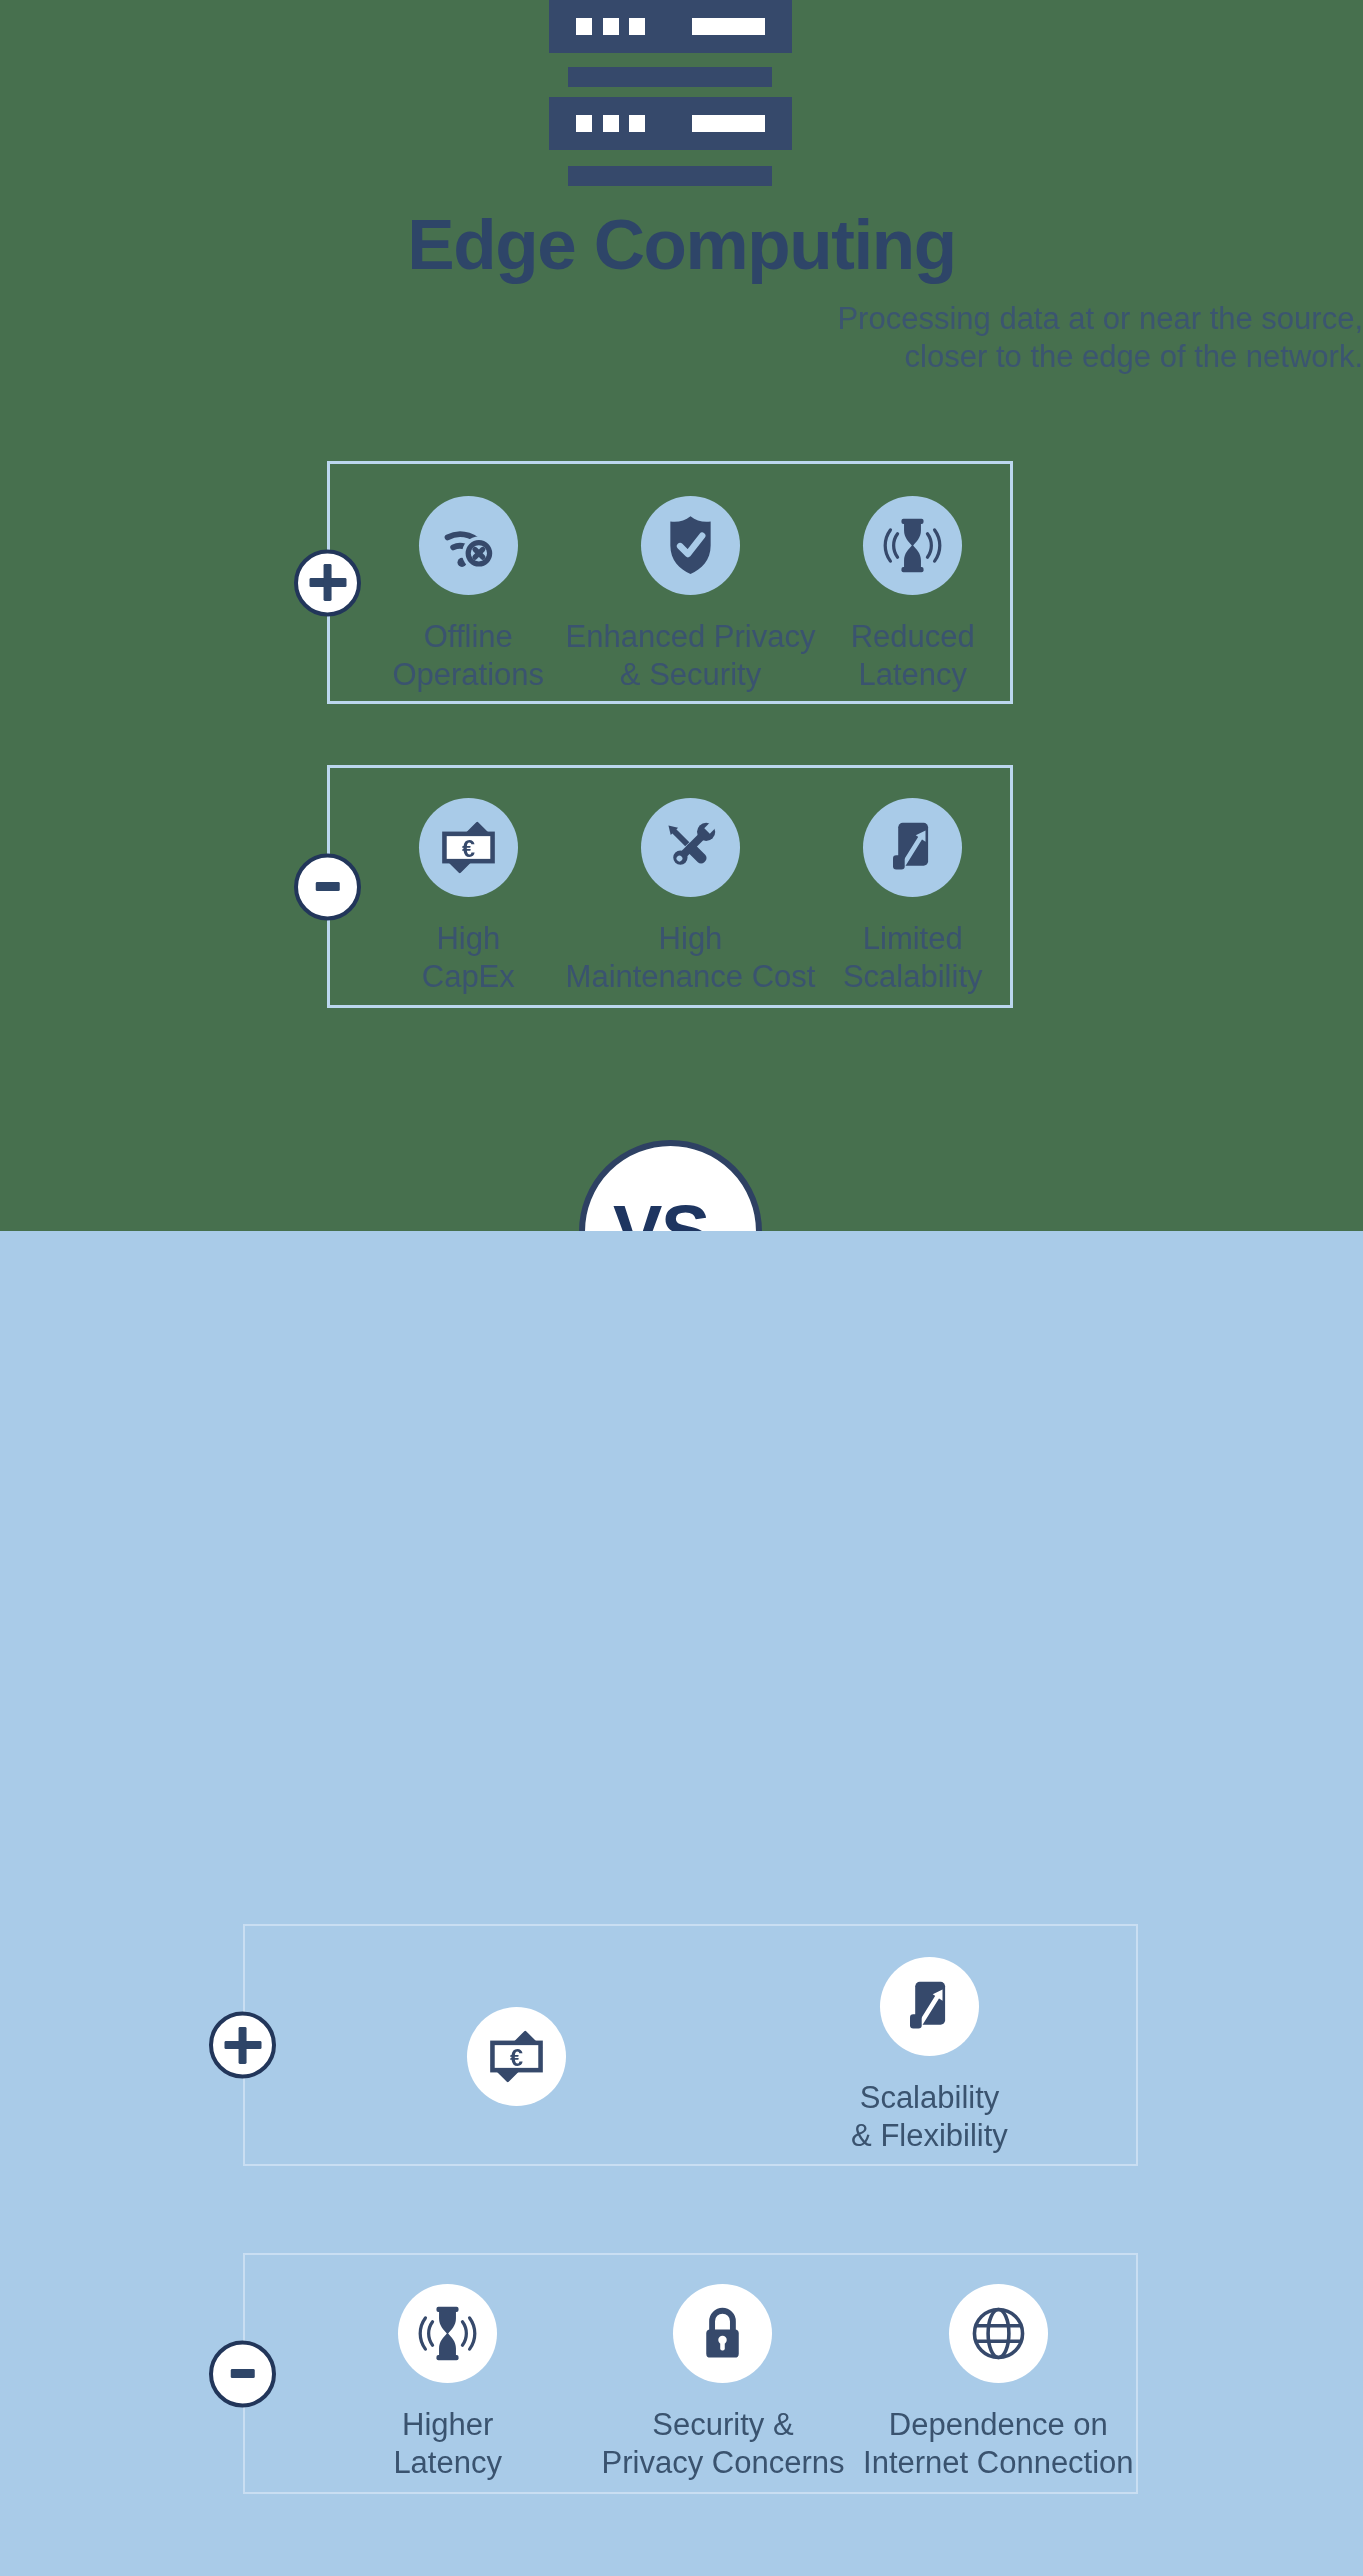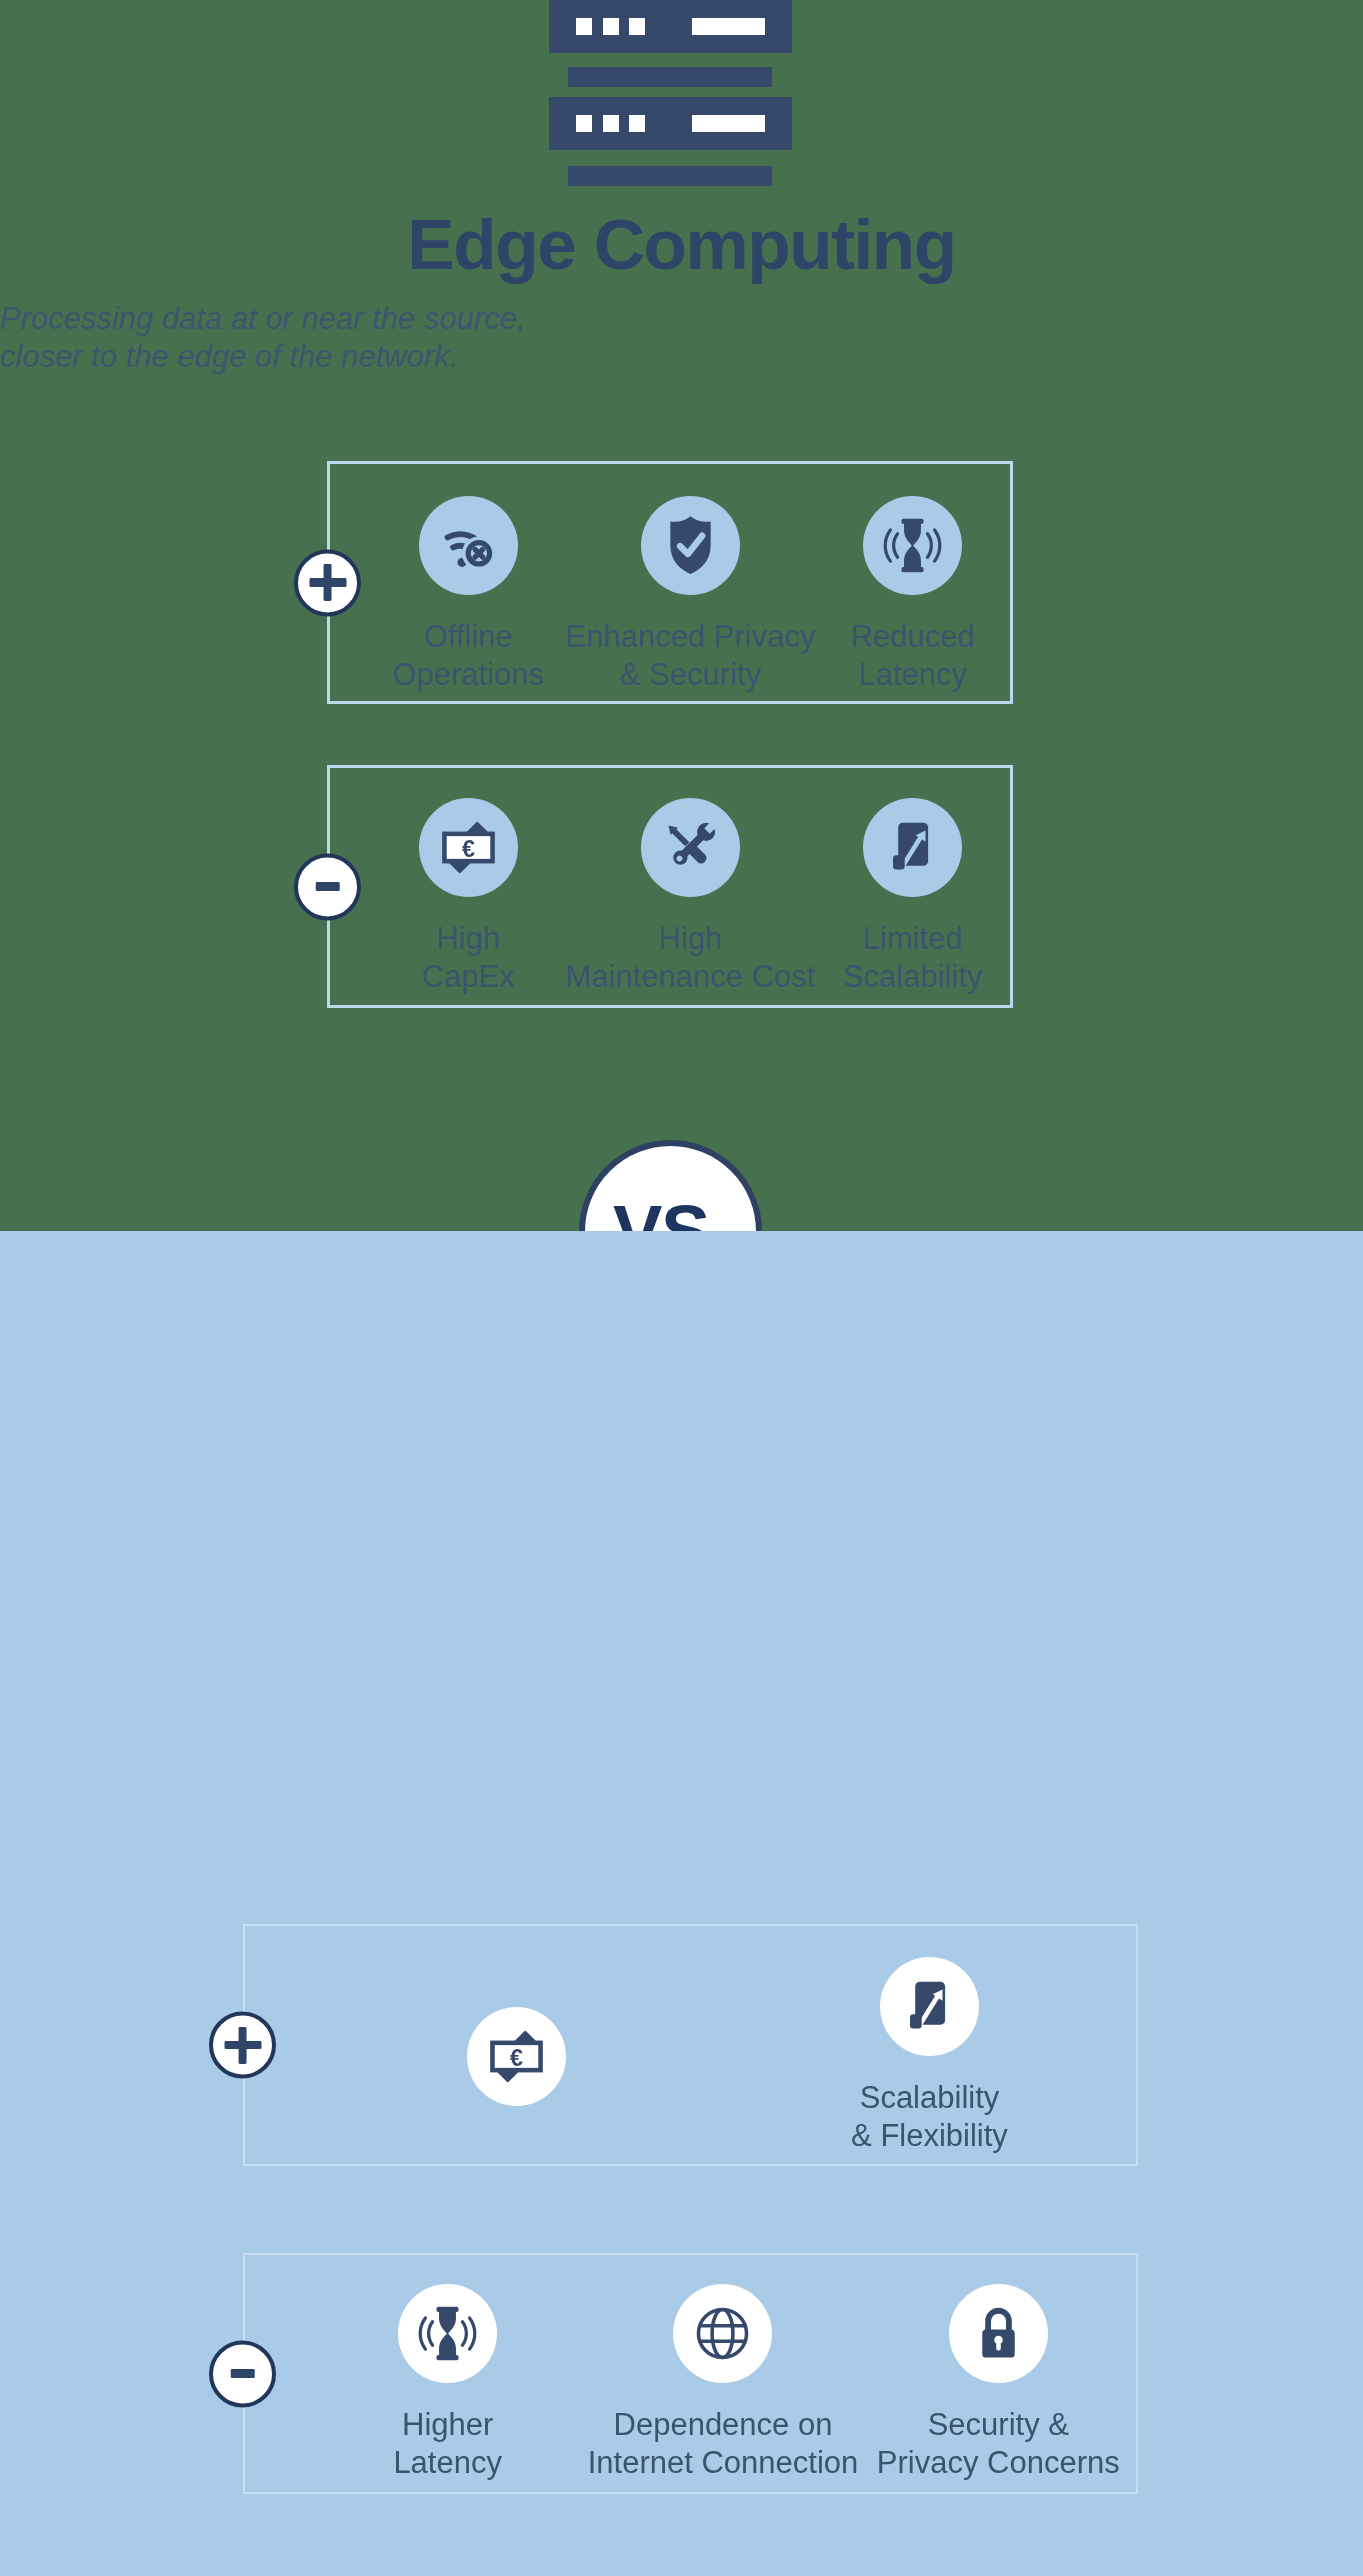--- a/index.html
+++ b/index.html
@@ -19,22 +19,22 @@
   .server-icon .bar.b1{top:67px;}
   .server-icon .bar.b2{top:166px;}
   .server-icon .sq{position:absolute;top:18.4px;width:16.4px;height:16.4px;background:#FFFFFF;}
   .server-icon .sq.s1{left:27px;} .server-icon .sq.s2{left:54px;} .server-icon .sq.s3{left:80px;}
   .server-icon .led{position:absolute;top:17.7px;right:27px;width:73px;height:17.7px;background:#FFFFFF;}
 
   
   .sec-title{position:absolute;left:0;width:1363px;text-align:center;
     font-size:71px;font-weight:700;letter-spacing:-1.4px;color:#2E4568;}
   .edge-title{top:204px;}
-  .sec-sub{position:absolute;left:0;width:1363px;text-align:left;white-space:pre-line;
-    font-size:31px;line-height:1.22;color:#3D5674;font-style:italic;}
+  .sec-sub{position:absolute;left:0;width:1363px;text-align:right;white-space:pre-line;
+    font-size:31px;line-height:1.22;color:#3D5674;}
   .edge-sub{top:300px;color:#3B5570;}
 
   
   .bbox{position:absolute;box-sizing:border-box;display:flex;align-items:center;}
   .bbox.edge{left:327px;width:686px;border:3.4px solid #BCD7EE;padding:24px 0 0 41px;}
   .bbox.cloud{left:243px;width:895px;border:2.7px solid #C9DEF2;padding:22.5px 0 0 65px;}
   .bbox.edge-pros{top:461px;height:243px;}
   .bbox.edge-cons{top:765px;height:243px;padding-top:20.4px;}
 
   .bcol{flex:1 1 0;display:flex;flex-direction:column;align-items:center;}
@@ -254,41 +254,41 @@
             </g>
           </svg>
         </div>
         <div class="blabel">Higher
 Latency</div>
       </div>
 
       <div class="bcol">
         <div class="icon-circle">
           <svg width="65" height="65" viewBox="0 0 100 100">
+            <path d="M34,46 V31 A16,16 0 0 1 66,31 V46" fill="none" stroke="#36496B" stroke-width="9"></path>
+            <rect x="25" y="44" width="50" height="43" rx="6" fill="#36496B"></rect>
+            <circle cx="50" cy="60" r="6.5" fill="#FFFFFF"></circle>
+            <rect x="46.5" y="63" width="7" height="13" rx="3" fill="#FFFFFF"></rect>
+          </svg>
+        </div>
+        <div class="blabel">Security &amp;
+Privacy Concerns</div>
+      </div>
+
+      <div class="bcol">
+        <div class="icon-circle">
+          <svg width="65" height="65" viewBox="0 0 100 100">
             <g fill="none" stroke="#36496B" stroke-width="5.5">
               <circle cx="50" cy="50" r="37"></circle>
               <ellipse cx="50" cy="50" rx="16" ry="37"></ellipse>
               <line x1="15" y1="38" x2="85" y2="38"></line>
               <line x1="15" y1="62" x2="85" y2="62"></line>
             </g>
           </svg>
         </div>
         <div class="blabel">Dependence on
 Internet Connection</div>
       </div>
-
-      <div class="bcol">
-        <div class="icon-circle">
-          <svg width="65" height="65" viewBox="0 0 100 100">
-            <path d="M34,46 V31 A16,16 0 0 1 66,31 V46" fill="none" stroke="#36496B" stroke-width="9"></path>
-            <rect x="25" y="44" width="50" height="43" rx="6" fill="#36496B"></rect>
-            <circle cx="50" cy="60" r="6.5" fill="#FFFFFF"></circle>
-            <rect x="46.5" y="63" width="7" height="13" rx="3" fill="#FFFFFF"></rect>
-          </svg>
-        </div>
-        <div class="blabel">Security &amp;
-Privacy Concerns</div>
-      </div>
     </div>
   </div>
 
 </div>
 
 
 </body></html>

